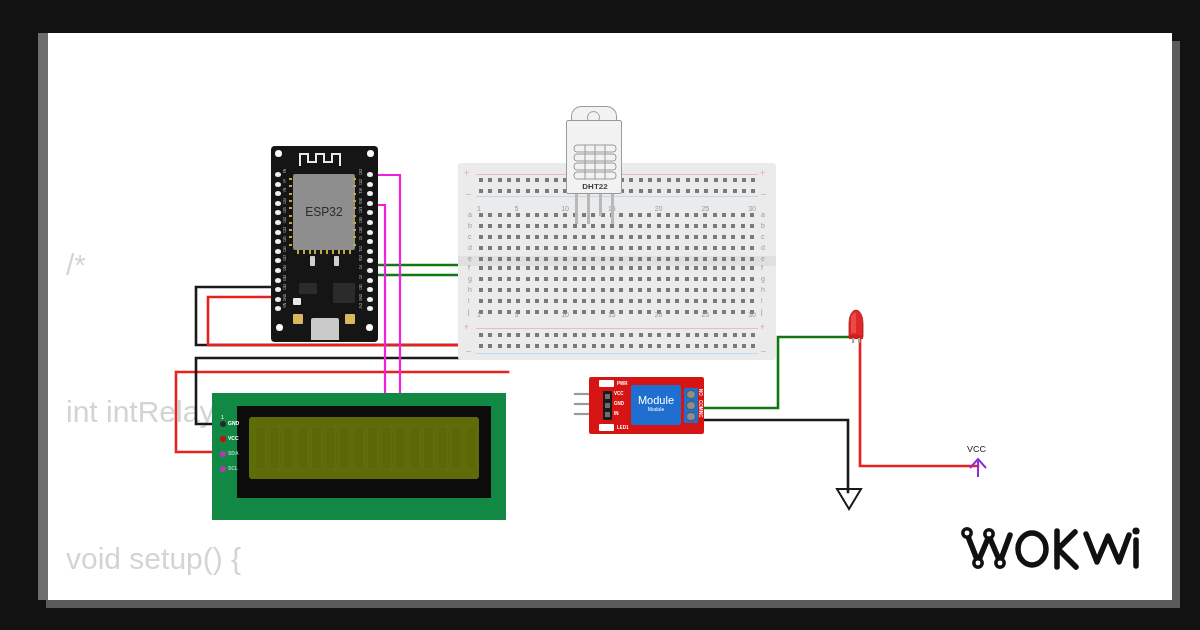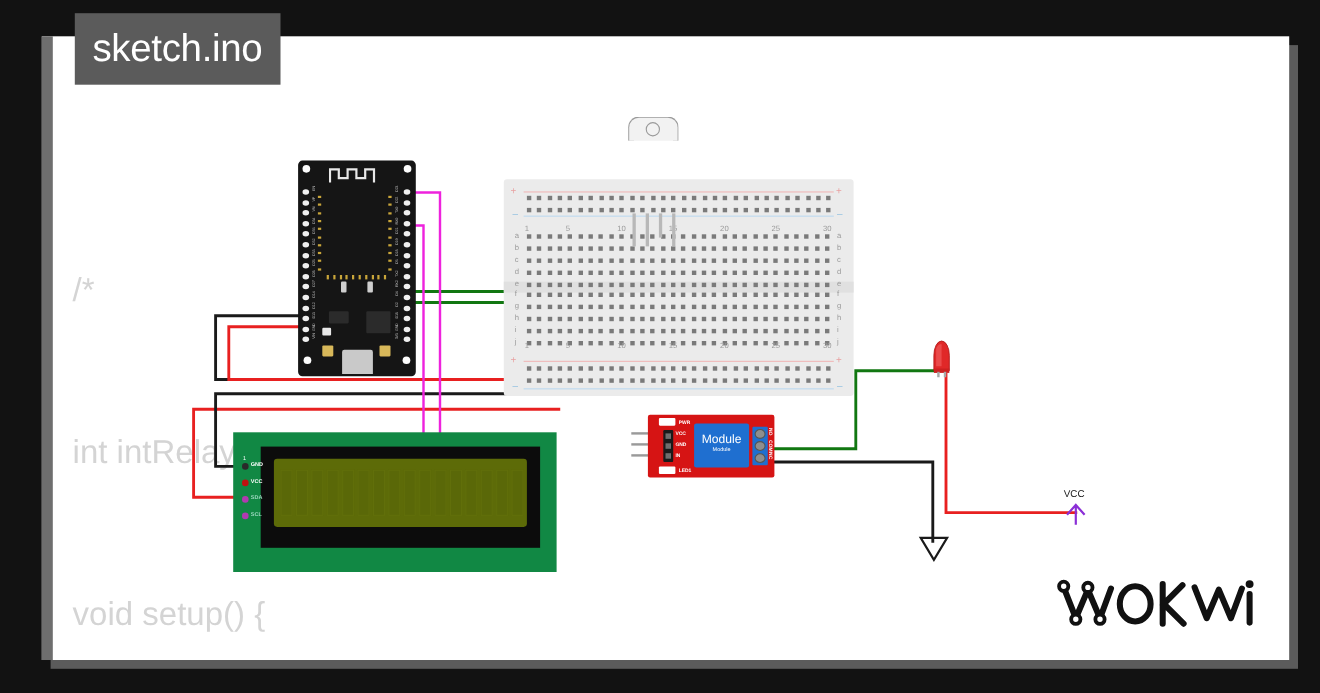--- a/index.html
+++ b/index.html
@@ -721,20 +721,21 @@
   </div>
 
   <div class="esp32">
     <svg class="esp-ant" viewBox="0 0 50 16">
       <path d="M1,15 L1,3 L9,3 L9,11 L17,11 L17,3 L25,3 L25,11 L33,11 L33,3 L41,3 L41,15" fill="none" stroke="#e8e8e8" stroke-width="2"></path>
     </svg>
     <div class="esp-pad" style="left:4px;top:4px;"></div>
     <div class="esp-pad" style="left:96px;top:4px;"></div>
     <div class="esp-pad" style="left:5px;top:178px;"></div>
     <div class="esp-pad" style="left:95px;top:178px;"></div>
+    <div class="esp-shield">ESP32</div>
     <div class="esp-chip" style="left:28px;top:137px;width:18px;height:11px;"></div>
     <div class="esp-chip" style="left:62px;top:137px;width:22px;height:20px;"></div>
     <div class="esp-chip" style="left:22px;top:152px;width:8px;height:7px;background:#e8e8e8;"></div>
     <div class="esp-chip" style="left:39px;top:110px;width:5px;height:10px;background:#cfcfcf;"></div>
     <div class="esp-chip" style="left:63px;top:110px;width:5px;height:10px;background:#cfcfcf;"></div>
     <div class="esp-btn" style="left:22px;top:168px;"></div>
     <div class="esp-btn" style="left:74px;top:168px;"></div>
     <div class="esp-usb"></div>
     <div id="esp-pins-left">
         <div class="esp-pin" style="left: 4px; top: 26px;"></div>
@@ -828,20 +829,34 @@
       <div class="esp-gold" style="width: 2px; height: 4px; left: 55px; top: 104px;"></div>
       <div class="esp-gold" style="width: 2px; height: 4px; left: 60.8px; top: 104px;"></div>
       <div class="esp-gold" style="width: 2px; height: 4px; left: 66.6px; top: 104px;"></div>
       <div class="esp-gold" style="width: 2px; height: 4px; left: 72.4px; top: 104px;"></div>
       <div class="esp-gold" style="width: 2px; height: 4px; left: 78.2px; top: 104px;"></div>
     </div>
 
   <div class="dht">
     <div class="dht-top"></div>
     <div class="dht-hole"></div>
+    <div class="dht-body">
+      <svg class="dht-grille" viewBox="0 0 44 44">
+        <g fill="none" stroke="#9a9a9a" stroke-width="1">
+          <rect x="1" y="2" width="42" height="7" rx="3"></rect>
+          <rect x="1" y="11" width="42" height="7" rx="3"></rect>
+          <rect x="1" y="20" width="42" height="7" rx="3"></rect>
+          <rect x="1" y="29" width="42" height="7" rx="3"></rect>
+          <line x1="12" y1="2" x2="12" y2="36"></line>
+          <line x1="22" y1="2" x2="22" y2="36"></line>
+          <line x1="32" y1="2" x2="32" y2="36"></line>
+        </g>
+      </svg>
+      <div class="dht-label">DHT22</div>
+    </div>
     <div class="dht-leg" style="left:9px;height:30px;"></div>
     <div class="dht-leg" style="left:21px;height:30px;"></div>
     <div class="dht-leg" style="left:33px;height:22px;"></div>
     <div class="dht-leg" style="left:45px;height:30px;"></div>
   </div>
 
   <div class="relay">
     <div class="relay-led" style="left:10px;top:3px;"></div>
     <div class="relay-ledlabel" style="left:28px;top:4px;">PWR</div>
     <div class="relay-led" style="left:10px;top:47px;"></div>
@@ -921,21 +936,20 @@
     </svg>
   </div>
 
   <div class="sym" style="left:962px;top:444px;width:36px;height:30px;">
     <div class="sym-label" style="left:5px;top:0;">VCC</div>
     <svg viewBox="0 0 36 30" style="position:absolute;left:0;top:11px;">
       <path d="M16,22 L16,5 M8,13 L16,4 L24,13" fill="none" stroke="#8b2fd6" stroke-width="2"></path>
     </svg>
   </div>
 
-  <div class="file-tab">sketch.ino</div>
 
   <div class="wokwi">
     <svg width="182" height="54" viewBox="0 0 182 54">
       <g fill="none" stroke="#111111" stroke-width="5.5" stroke-linecap="round" stroke-linejoin="round">
         <path d="M9,12 L20,40 L31,14 L42,40 L52,13"></path>
         <ellipse cx="74" cy="27" rx="14" ry="16"></ellipse>
         <path d="M99,9 L99,45 M99,28 L117,10 M101,28 L118,45"></path>
         <path d="M128,12 L139,40 L150,14 L161,40 L171,13"></path>
         <path d="M178,18 L178,44"></path>
       </g>

